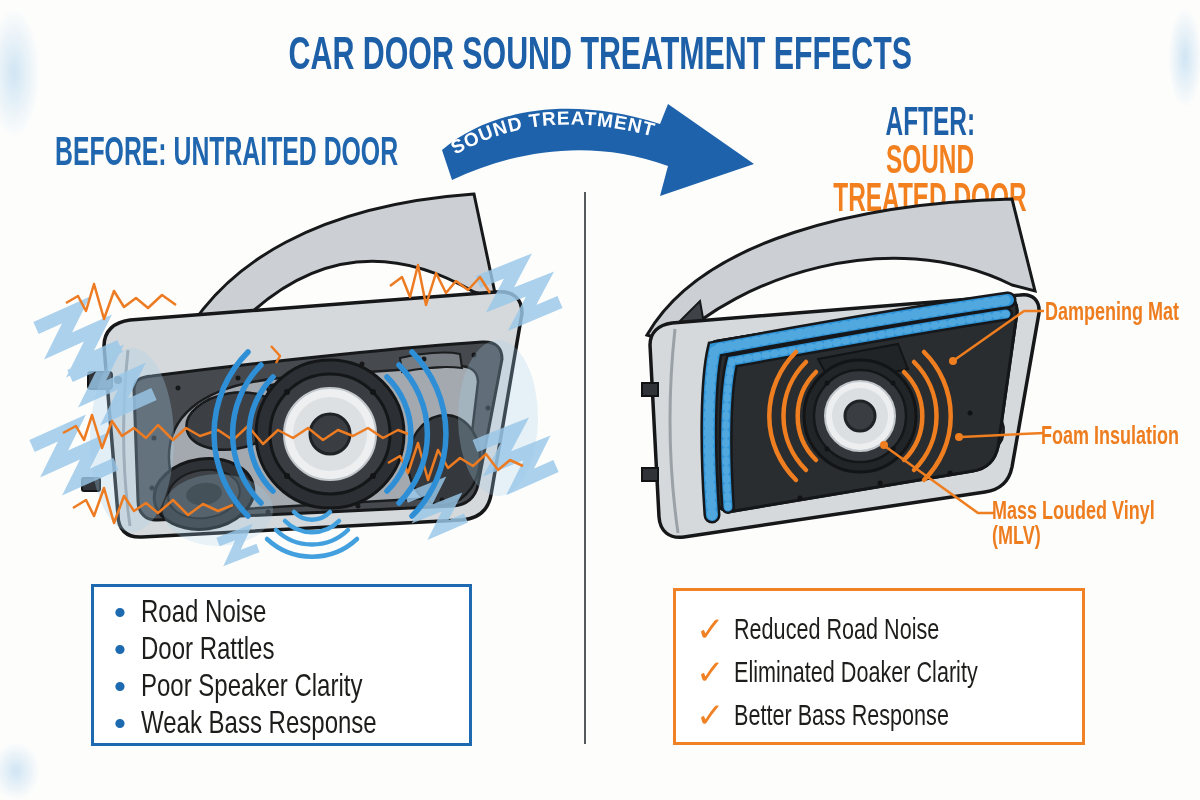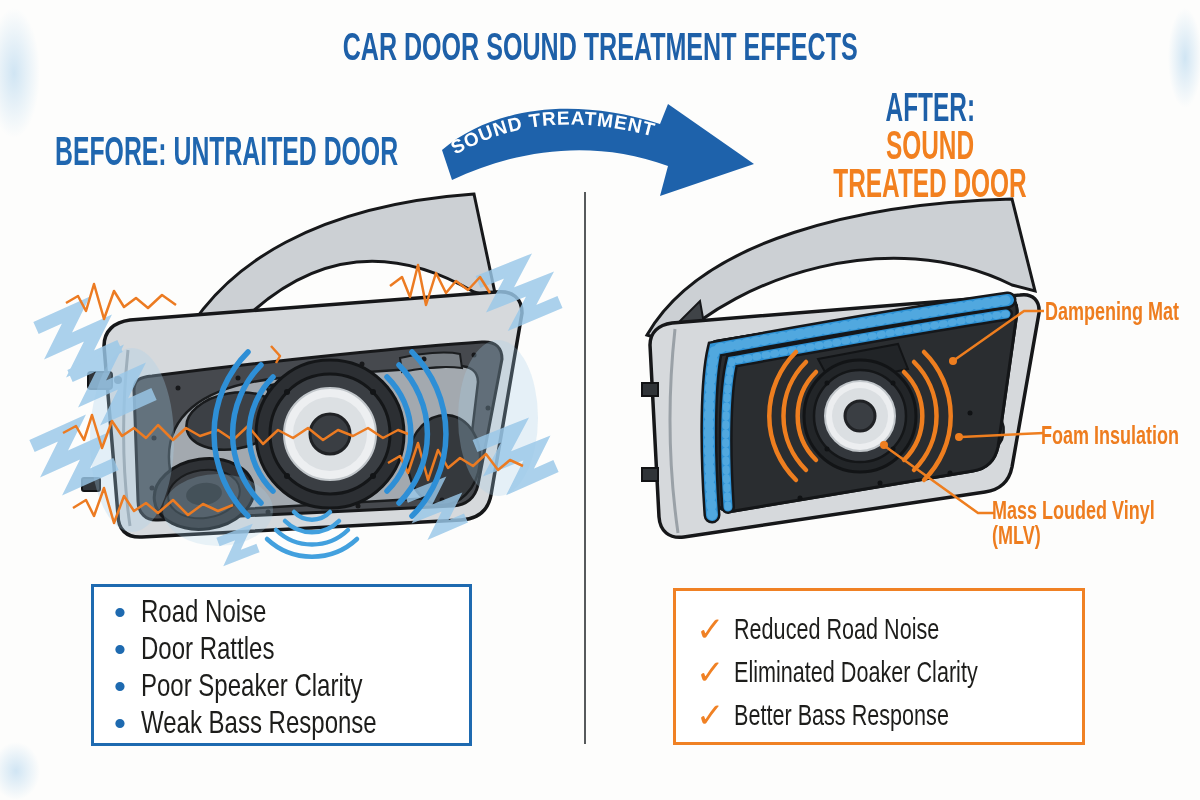--- a/index.html
+++ b/index.html
@@ -3,25 +3,25 @@
 <meta charset="utf-8">
 <style>
   html,body{margin:0;padding:0;}
   #canvas{
     position:relative;width:1200px;height:800px;background:#fdfdfc;overflow:hidden;
     font-family:"Liberation Sans","DejaVu Sans",sans-serif;
   }
   .condensed{display:inline-block;transform-origin:left center;}
   
   #page-title{position:absolute;left:0;top:26px;width:1200px;text-align:center;
-    font-size:38px;font-weight:700;color:#1e5fa8;color:#1e60a8;letter-spacing:0;}
+    font-size:46px;font-weight:700;color:#1e5fa8;color:#1e60a8;letter-spacing:0;}
   #page-title .condensed{transform:scaleX(.66);transform-origin:center;}
   #before-heading{position:absolute;left:55px;top:129px;font-size:40px;font-weight:700;color:#1f66af;white-space:nowrap;}
   #before-heading .condensed{transform:scaleX(.62);}
-  #after-heading{position:absolute;left:770px;top:88px;width:320px;text-align:center;line-height:38px;font-weight:700;}
+  #after-heading{position:absolute;left:770px;top:102px;width:320px;text-align:center;line-height:38px;font-weight:700;}
   #after-line1{font-size:40px;color:#1e60a8;}
   #after-line2{font-size:40px;color:#f2801f;}
   #after-heading .condensed{transform-origin:center;transform:scaleX(.61);}
   
   #arrow-svg{position:absolute;left:432px;top:92px;width:330px;height:115px;}
   #left-door-svg{position:absolute;left:28px;top:178px;width:542px;height:404px;}
   #right-door-svg{position:absolute;left:620px;top:183px;width:424px;height:400px;}
   #divider{position:absolute;left:584px;top:192px;width:2px;height:552px;background:#575a5c;}
   
   .annotation{position:absolute;color:#ee7d1f;font-weight:700;font-size:25px;line-height:25px;white-space:nowrap;}

